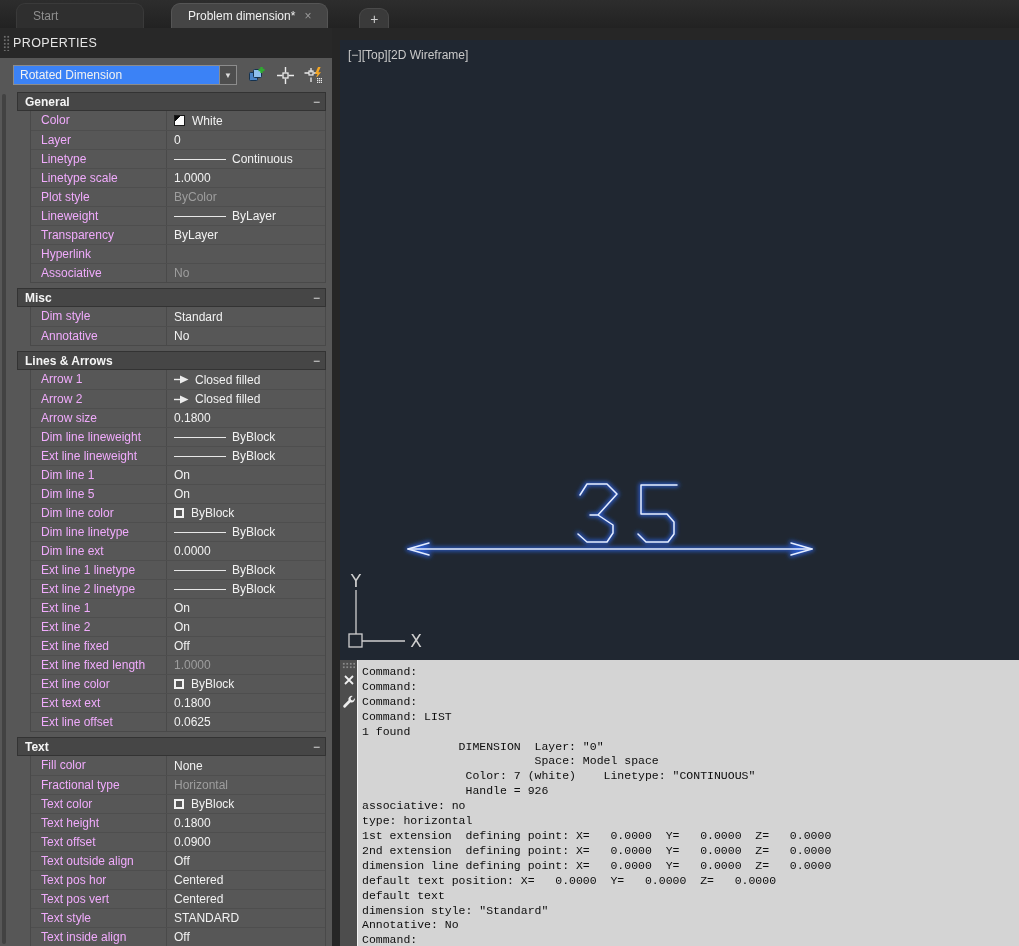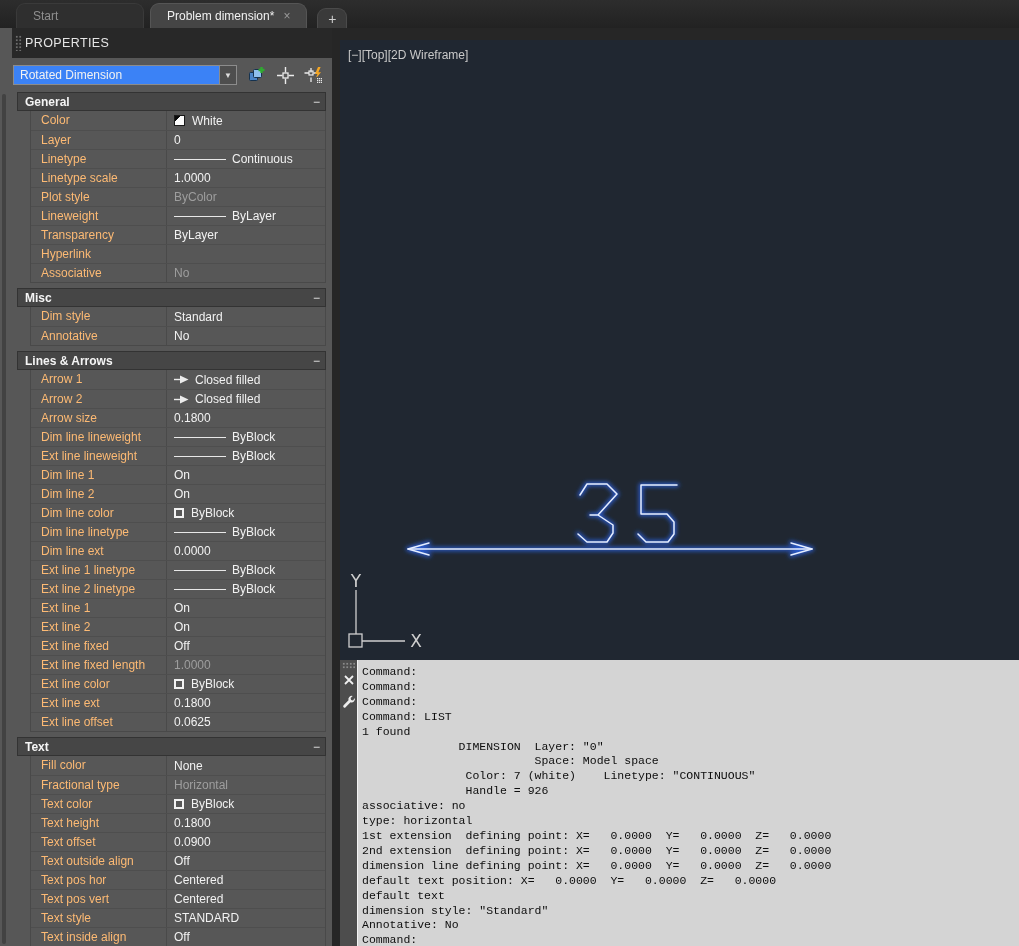--- a/index.html
+++ b/index.html
@@ -2,39 +2,39 @@
 <html><head>
 <meta charset="utf-8">
 <style>
   * { box-sizing: border-box; margin: 0; padding: 0; }
   html,body { width:1019px; height:946px; overflow:hidden; background:#262626;
               font-family:"Liberation Sans", sans-serif; }
   .app { position:relative; width:1019px; height:946px; background:#262626; }
 
   
   .tabbar { position:absolute; left:0; top:0; width:1019px; height:28px;
-            background:linear-gradient(#2d2d2d,#222); display:flex; align-items:flex-end; }
+            background:linear-gradient(#2d2d2d,#222); display:flex; align-items:flex-end;gap:21px; }
   .tab { height:25px; display:flex; align-items:center; font-size:12px;
          border-radius:9px 9px 0 0; padding:0 16px; position:relative; }
   .tab.inactive { margin-left:16px; width:128px; background:#2f2f2f; color:#8f8f8f;
                   border:1px solid #3a3a3a; border-bottom:none; }
   .tab.active { margin-left:6px; background:#454545; color:#f0f0f0;
                 border:1px solid #555; border-bottom:none; }
   .tab .close { margin-left:9px; color:#9a9a9a; font-size:12px; }
   .tab.plus { margin-left:10px; width:30px; height:20px; background:#3a3a3a;
               border:1px solid #4a4a4a; border-bottom:none; color:#cfcfcf;
               justify-content:center; font-size:14px; padding:0; }
 
   
   .palette { position:absolute; left:0; top:28px; width:332px; height:918px;
              background:#575757; overflow:hidden; }
   .groove { position:absolute; left:2px; top:66px; bottom:2px; width:4px;
             background:#424242; border-radius:3px; }
   .ptitle { height:30px; background:#282828; color:#e6e6e6; display:flex;
-            align-items:center; font-size:12.5px; letter-spacing:.4px; padding-left:13px; position:relative;margin-left:12px; }
+            align-items:center; font-size:12.5px; letter-spacing:.4px; padding-left:13px; position:relative; }
   .ptitle .grip { position:absolute; left:3px; top:7px; width:7px; height:16px;
                   background-image:radial-gradient(#6e6e6e 1px, transparent 1.1px);
                   background-size:3.5px 3.5px; }
   .comborow { height:34px; display:flex; align-items:center; padding-left:13px; }
   .combo { width:224px; height:20px; background:#3b82f6; border:1px solid #8c8c8c;
            display:flex; align-items:center; color:#f2f2f2; font-size:12px; }
   .combo .cv { flex:1; padding-left:6px; white-space:nowrap; overflow:hidden; }
   .combo .ca { width:17px; height:100%; background:#4e4e4e; border-left:1px solid #8c8c8c;
                color:#dcdcdc; font-size:8px; display:flex; align-items:center; justify-content:center; }
   .tbico { margin-left:9px; width:20px; height:20px; display:flex; align-items:center; justify-content:center; }
@@ -43,21 +43,21 @@
   .section { margin-top:5px; }
   .section:first-child { margin-top:0;border-radius:13px; }
   .sec-h { height:19px; margin:0 6px 0 17px; background:#464646;
            border:1px solid #333; display:flex; align-items:center;
            color:#f5f5f5; font-size:12px; font-weight:bold; padding:0 5px 0 7px; }
   .sec-t { flex:1; }
   .sec-m { color:#e0e0e0; font-weight:normal; font-size:12px; line-height:10px; }
   .rows { margin:0 6px 0 30px; border:1px solid #494949; border-top:none; }
   .row { height:19px; display:flex; border-top:1px solid #4e4e4e; background:#575757; }
   .row:first-child { border-top:none; }
-  .lbl { width:136px; padding-left:10px; font-size:12px; color:#fdba74;
+  .lbl { width:136px; padding-left:10px; font-size:12px; color:#f0abfc;
          line-height:18px; border-right:1px solid #4a4a4a; white-space:nowrap; overflow:hidden; }
   .val { flex:1; display:flex; align-items:center; padding-left:7px; font-size:12px;
          color:#f2f2f2; white-space:nowrap; overflow:hidden; }
   .vtext.muted { color:#9e9e9e; }
   .sw-white { width:11px; height:11px; margin-right:7px; flex:none;
               background:linear-gradient(135deg,#0a0a0a 30%,#fdfdfd 30%);
               border:1px solid #1a1a1a; }
   .sw-outline { width:10px; height:10px; margin-right:7px; flex:none;
                 border:2px solid #f2f2f2; background:transparent; }
   .ln { width:52px; height:0; border-top:1.6px solid #e8e8e8; margin-right:6px; flex:none; }
@@ -272,21 +272,21 @@
                 <span class="vtext">ByBlock</span>
               </div>
             </div>
             <div class="row">
               <div class="lbl">Dim line 1</div>
               <div class="val">
                 <span class="vtext">On</span>
               </div>
             </div>
             <div class="row">
-              <div class="lbl">Dim line 2</div>
+              <div class="lbl">Dim line 5</div>
               <div class="val">
                 <span class="vtext">On</span>
               </div>
             </div>
             <div class="row">
               <div class="lbl">Dim line color</div>
               <div class="val">
                 <span class="sw-outline"></span>
                 <span class="vtext">ByBlock</span>
               </div>
@@ -343,21 +343,21 @@
               </div>
             </div>
             <div class="row">
               <div class="lbl">Ext line color</div>
               <div class="val">
                 <span class="sw-outline"></span>
                 <span class="vtext">ByBlock</span>
               </div>
             </div>
             <div class="row">
-              <div class="lbl">Ext line ext</div>
+              <div class="lbl">Ext text ext</div>
               <div class="val">
                 <span class="vtext">0.1800</span>
               </div>
             </div>
             <div class="row">
               <div class="lbl">Ext line offset</div>
               <div class="val">
                 <span class="vtext">0.0625</span>
               </div>
             </div>

